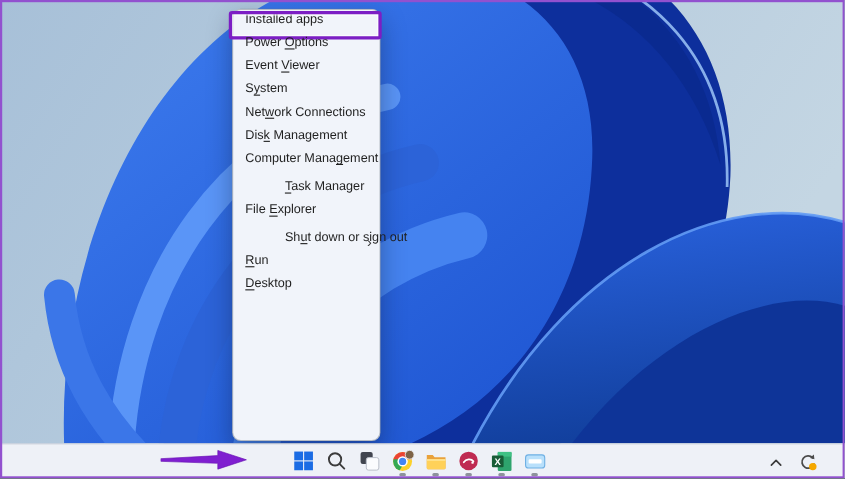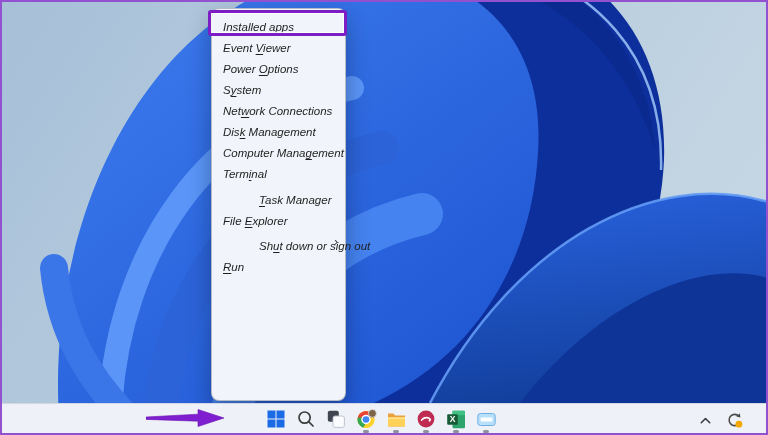--- a/index.html
+++ b/index.html
@@ -17,24 +17,24 @@
     border:1px solid rgba(70,80,95,.35);
     border-radius:8px;
     box-shadow:0 10px 22px rgba(10,20,40,.35);
     box-sizing:border-box;
     padding:3px 0;
     z-index:40;
     display:flex;flex-direction:column;
   }
   .menu-item{
     position:relative;height:21px;flex:0 0 21px;
-    display:flex;align-items:flex-end;
+    display:flex;align-items:flex-start;
     padding:0 8px 0 11px;
     font-size:11.5px;color:var(--menu-text,#1f1f1f);
-    cursor:default;white-space:nowrap;font-style:italic;
+    cursor:default;white-space:nowrap;
   }
   .menu-item.group-start{margin-top:4.5px;margin-left:36px;}
   .menu-item u{text-decoration:underline;text-underline-offset:2px;}
   .mi-chevron{
     position:absolute;right:7px;top:50%;transform:translateY(-54%);
     font-size:13px;color:#3a3a3a;line-height:1;
   }
   .annot-box{
     position:absolute;left:-4px;right:-2px;top:-2px;bottom:-3px;
     border:3px solid var(--annotation-purple,#7c1ec4);
@@ -106,52 +106,52 @@
     <path d="M430,403 C515,240 655,168 768,202" stroke="#639bf4" stroke-width="2.5" fill="none" opacity="0.9"></path>
     <path d="M520,403 C598,302 700,258 768,278 L768,403 Z" fill="#0e3498"></path>
   </svg>
 
   <div class="winx-menu">
       <div class="menu-item">
         <span>Installed apps</span>
         <div class="annot-box"></div>
       </div>
       <div class="menu-item">
+        <span>Power <u>O</u>ptions</span>
+      </div>
+      <div class="menu-item">
         <span>Event <u>V</u>iewer</span>
       </div>
       <div class="menu-item">
-        <span>Power <u>O</u>ptions</span>
-      </div>
-      <div class="menu-item">
         <span>S<u>y</u>stem</span>
       </div>
       <div class="menu-item">
         <span>Net<u>w</u>ork Connections</span>
       </div>
       <div class="menu-item">
         <span>Dis<u>k</u> Management</span>
       </div>
       <div class="menu-item">
         <span>Computer Mana<u>g</u>ement</span>
-      </div>
-      <div class="menu-item">
-        <span>Term<u>i</u>nal</span>
       </div>
       <div class="menu-item group-start">
         <span><u>T</u>ask Manager</span>
       </div>
       <div class="menu-item">
         <span>File <u>E</u>xplorer</span>
       </div>
       <div class="menu-item group-start">
         <span>Sh<u>u</u>t down or sign out</span>
         <span class="mi-chevron">›</span>
       </div>
       <div class="menu-item">
         <span><u>R</u>un</span>
+      </div>
+      <div class="menu-item">
+        <span><u>D</u>esktop</span>
       </div>
     </div>
 
   <div class="taskbar">
     <div class="task-icons">
         <div class="task-slot">
           <svg width="20" height="20" viewBox="0 0 20 20">
       <rect x="1.5" y="1.5" width="8" height="8" fill="var(--start-blue)"></rect>
       <rect x="10.5" y="1.5" width="8" height="8" fill="var(--start-blue)"></rect>
       <rect x="1.5" y="10.5" width="8" height="8" fill="var(--start-blue)"></rect>

